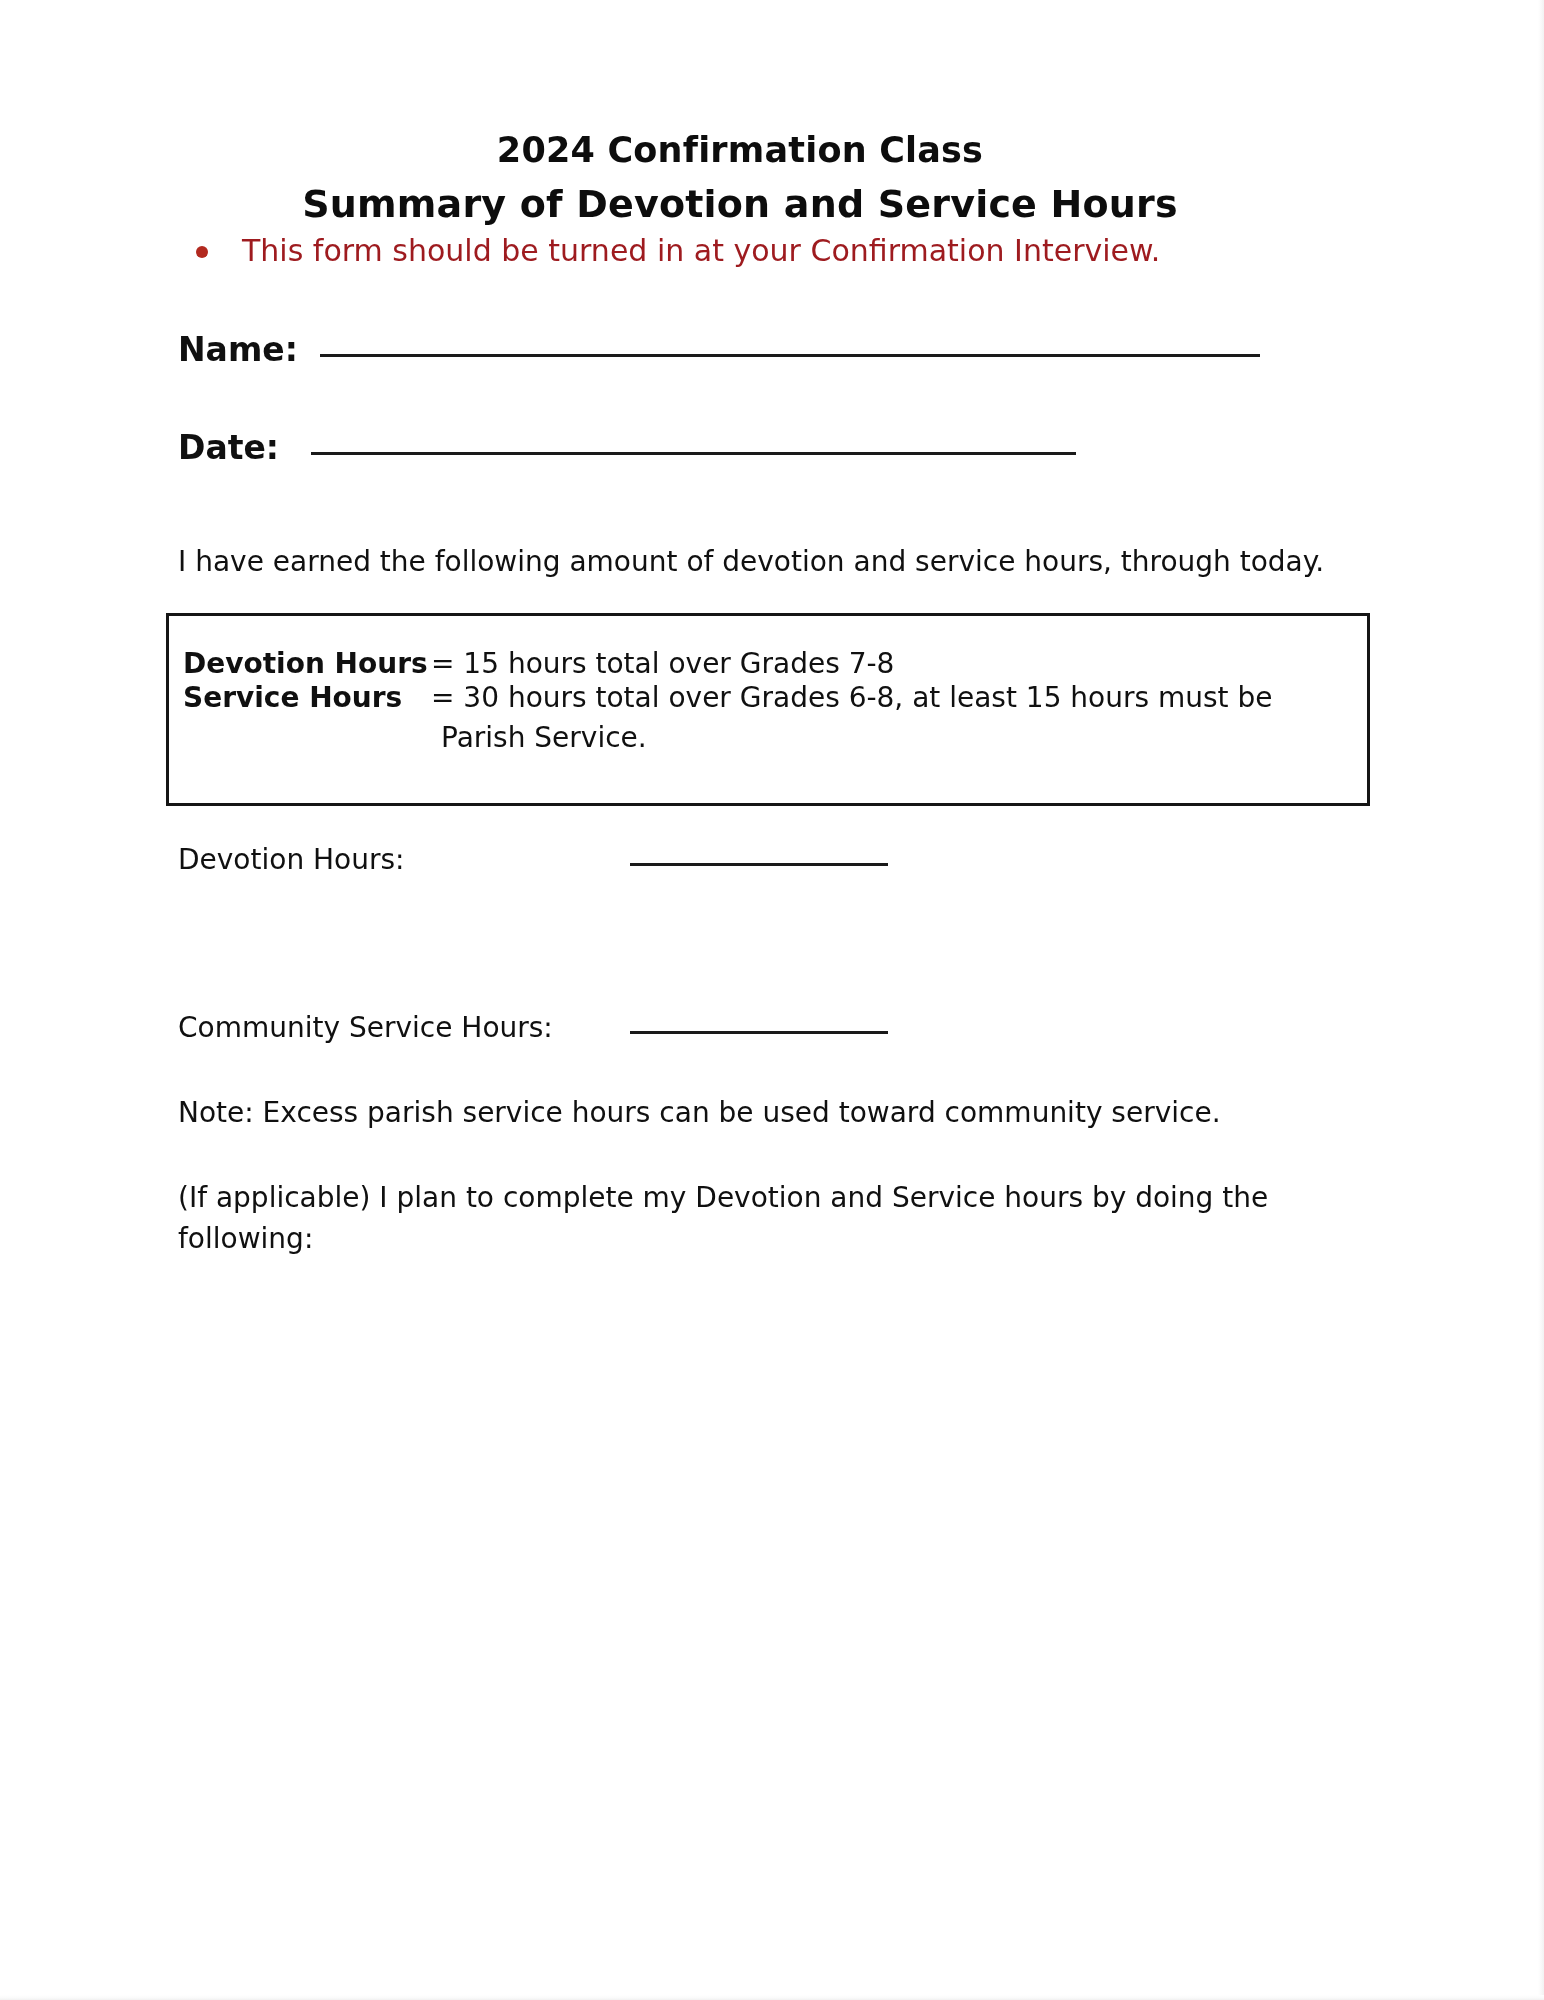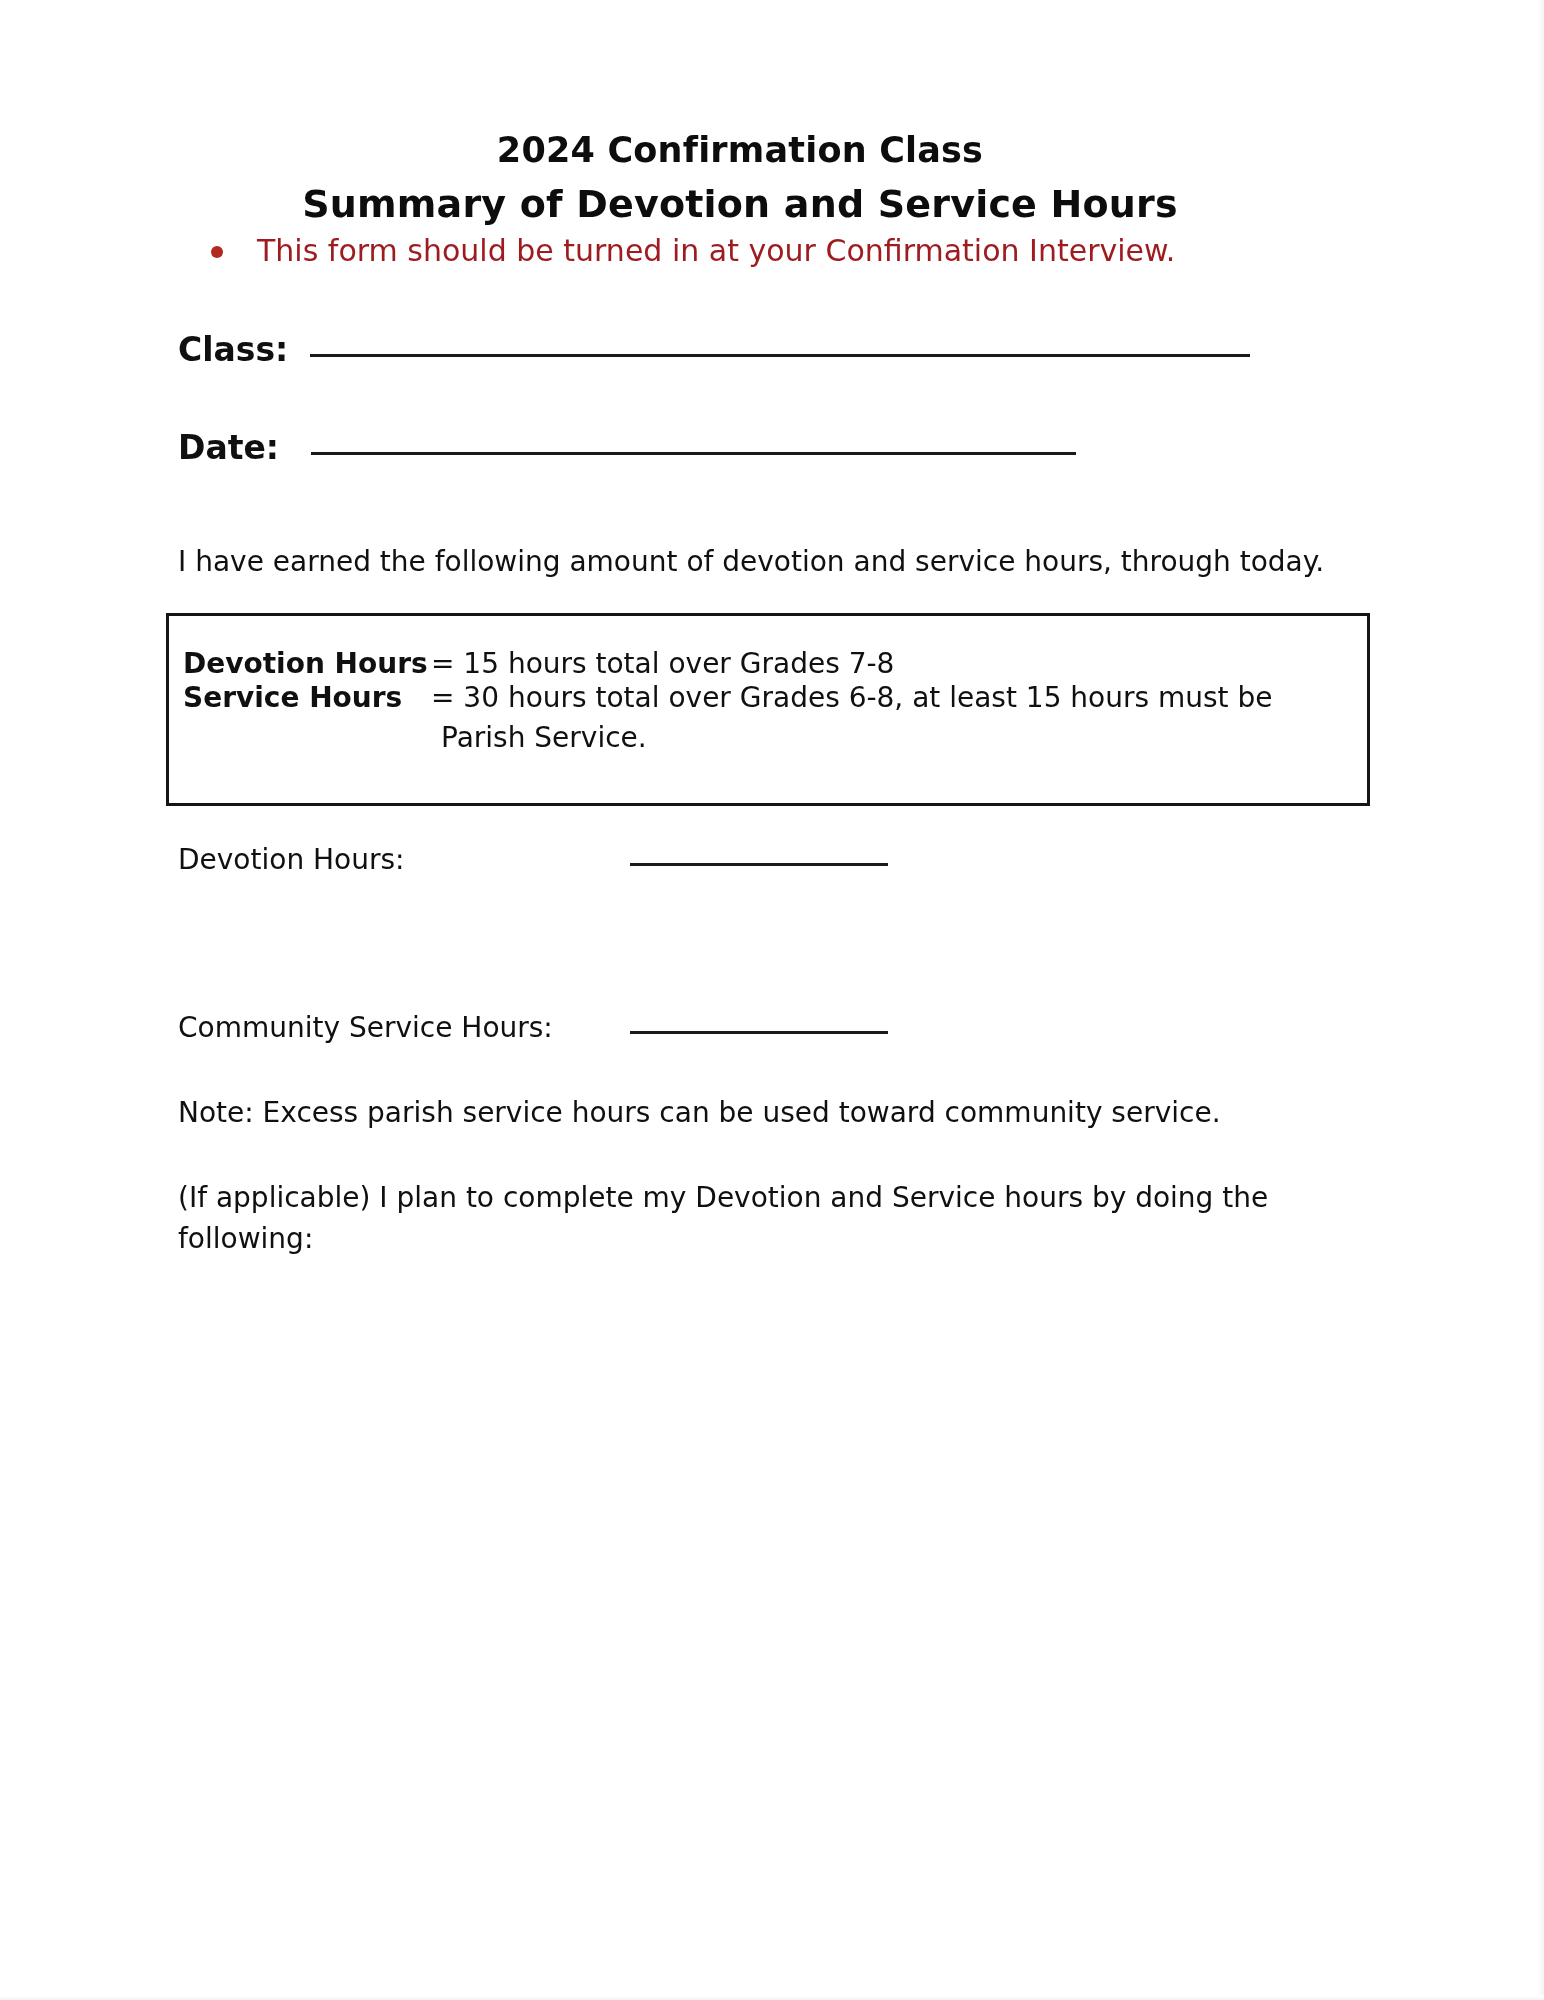--- a/index.html
+++ b/index.html
@@ -57,21 +57,21 @@
     color: #0d0d0d;
     letter-spacing: 0.2px;
     line-height: 1.30;
   }
   .title-line-1 { font-size: 35px; }
   .title-line-2 { font-size: 38px; margin-top: 6px; }
 
   
   .bullet-row {
     position: absolute;
-    left: 211px;
+    left: 196px;
     top: 232px;
     width: 1150px;
     display: flex;
     align-items: flex-start;
   }
   .bullet-dot {
     width: 12px;
     height: 12px;
     border-radius: 50%;
     background: #b2291f;
@@ -214,21 +214,21 @@
     <div class="title-line title-line-1">2024 Confirmation Class</div>
     <div class="title-line title-line-2">Summary of Devotion and Service Hours</div>
   </div>
 
   <div class="bullet-row">
     <span class="bullet-dot"></span>
     <span class="bullet-text">This form should be turned in at your Confirmation Interview.</span>
   </div>
 
   <div class="field-row" id="row-name">
-    <span class="field-label">Class:</span>
+    <span class="field-label">Name:</span>
     <span class="field-rule"></span>
   </div>
 
   <div class="field-row" id="row-date">
     <span class="field-label">Date:</span>
     <span class="field-rule"></span>
   </div>
 
   <div class="intro">I have earned the following amount of devotion and service hours, through today.</div>
 

